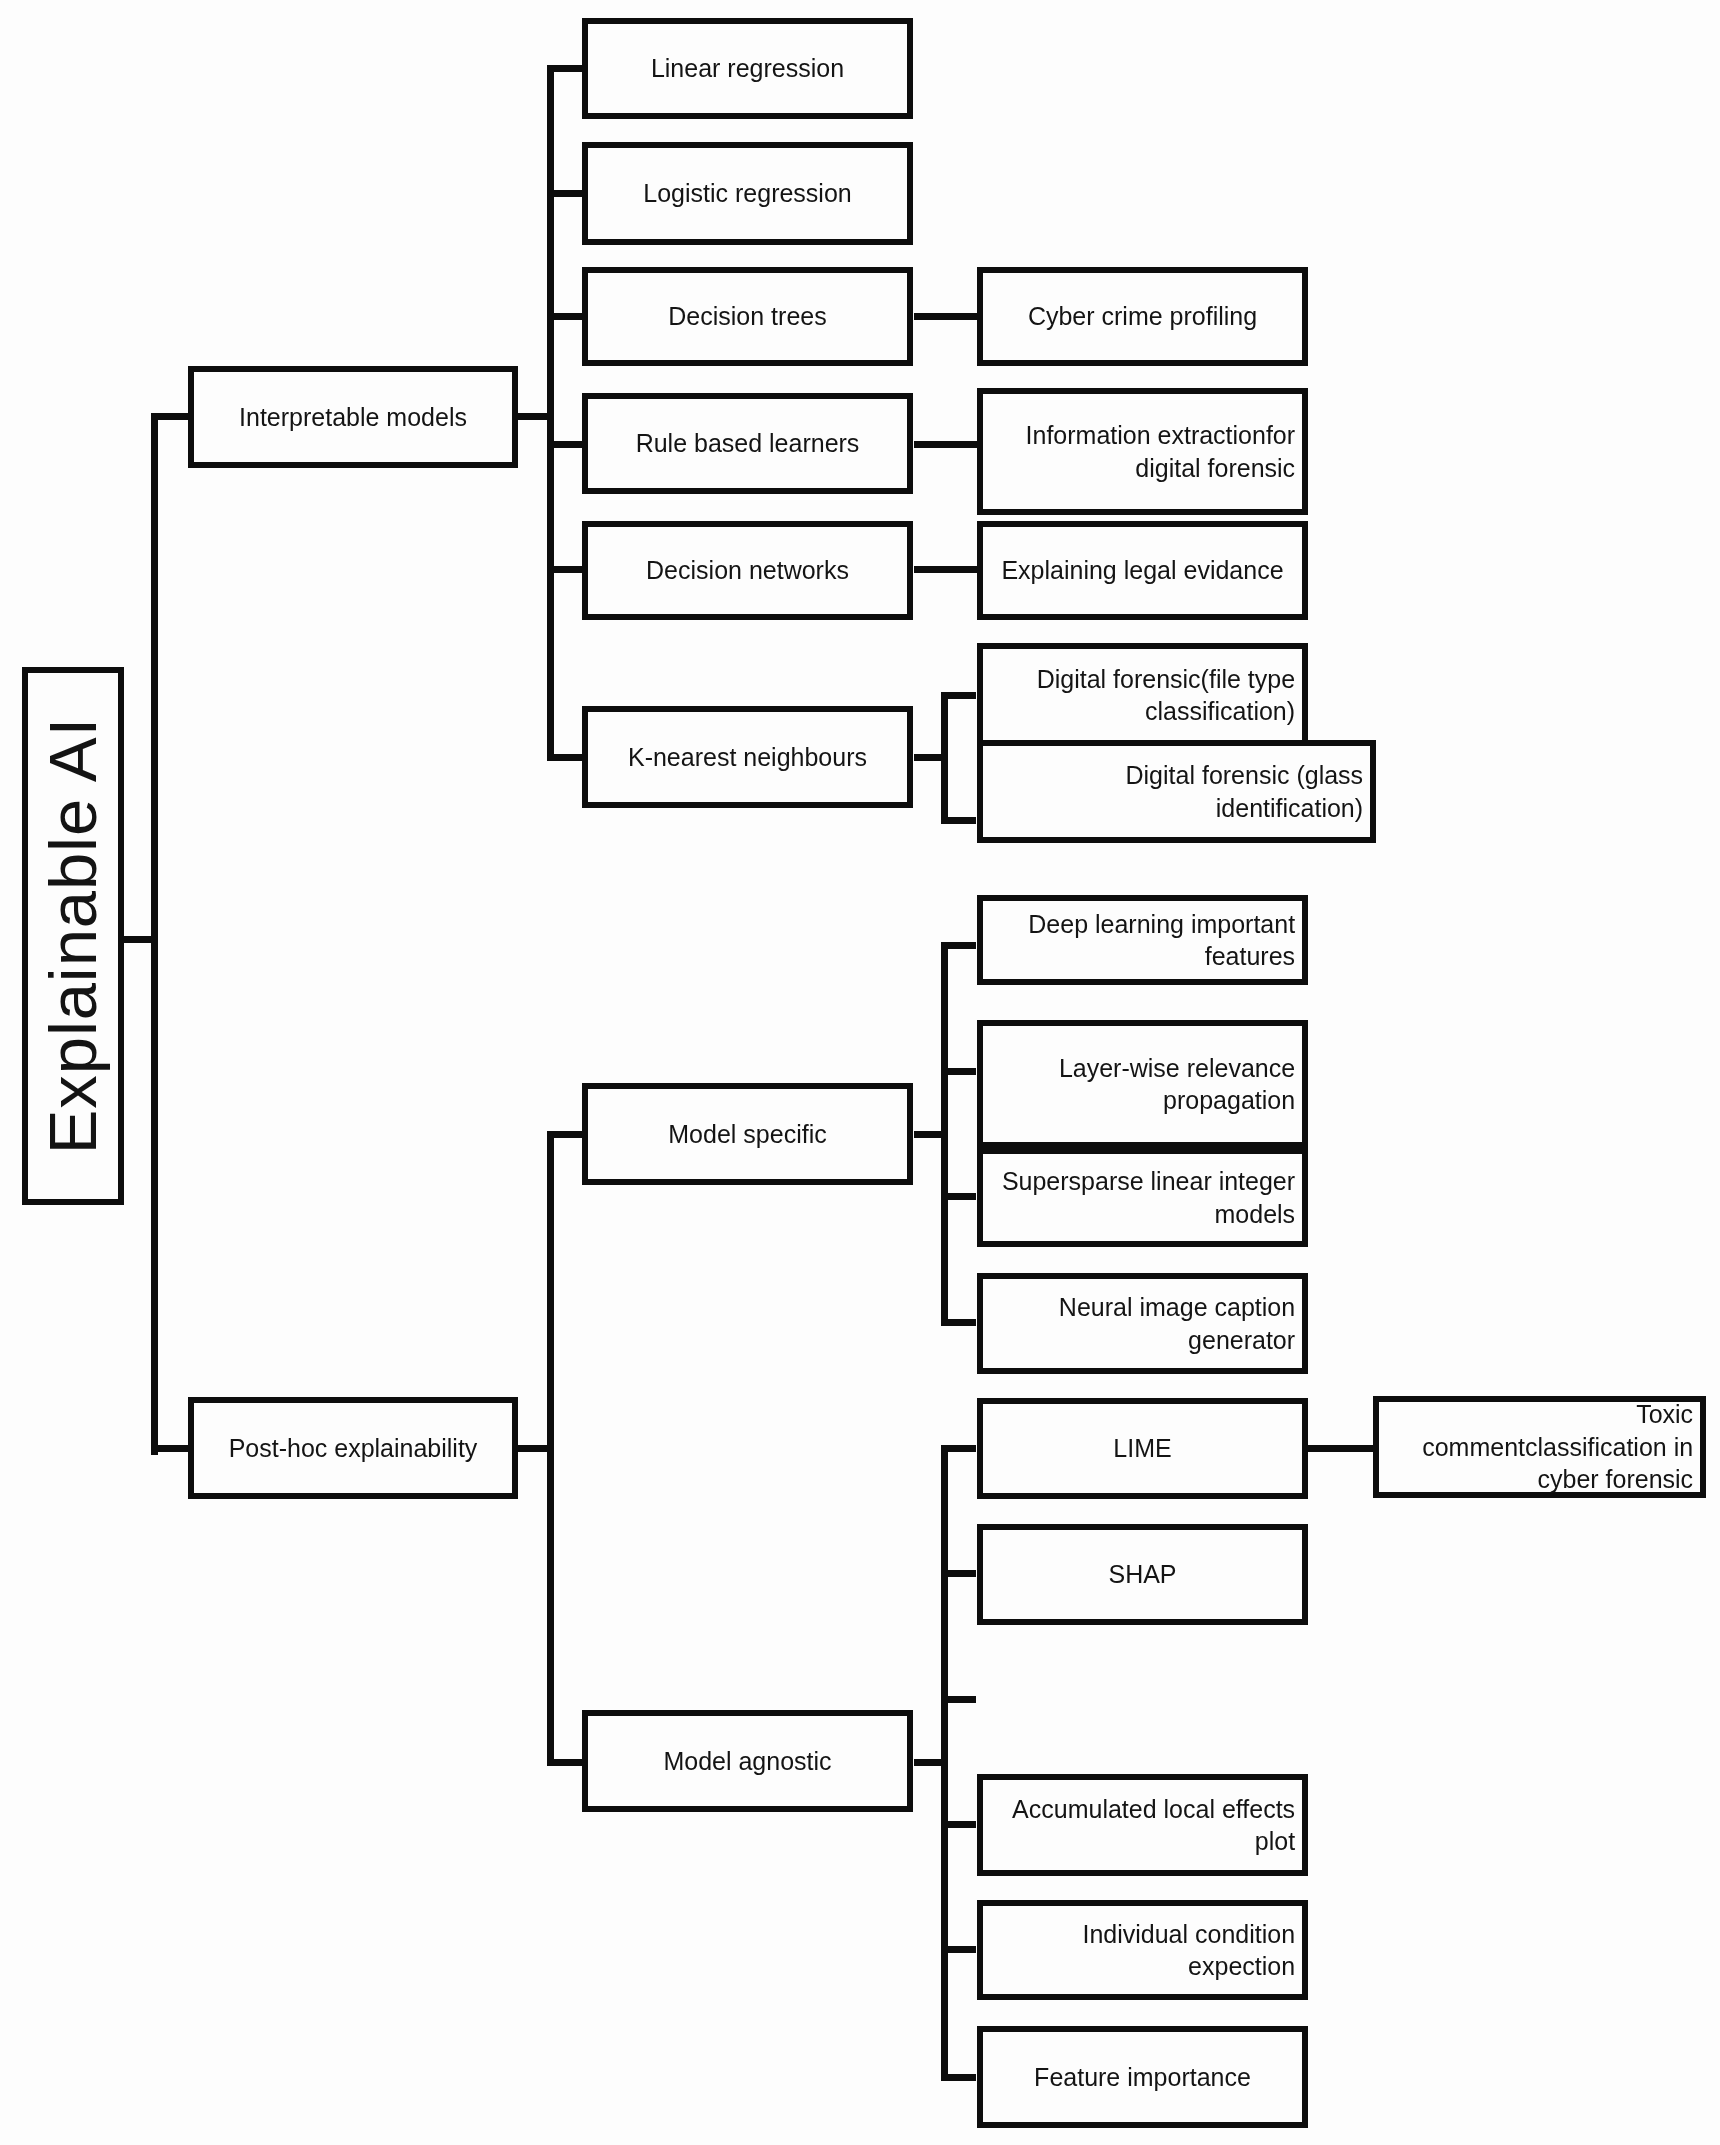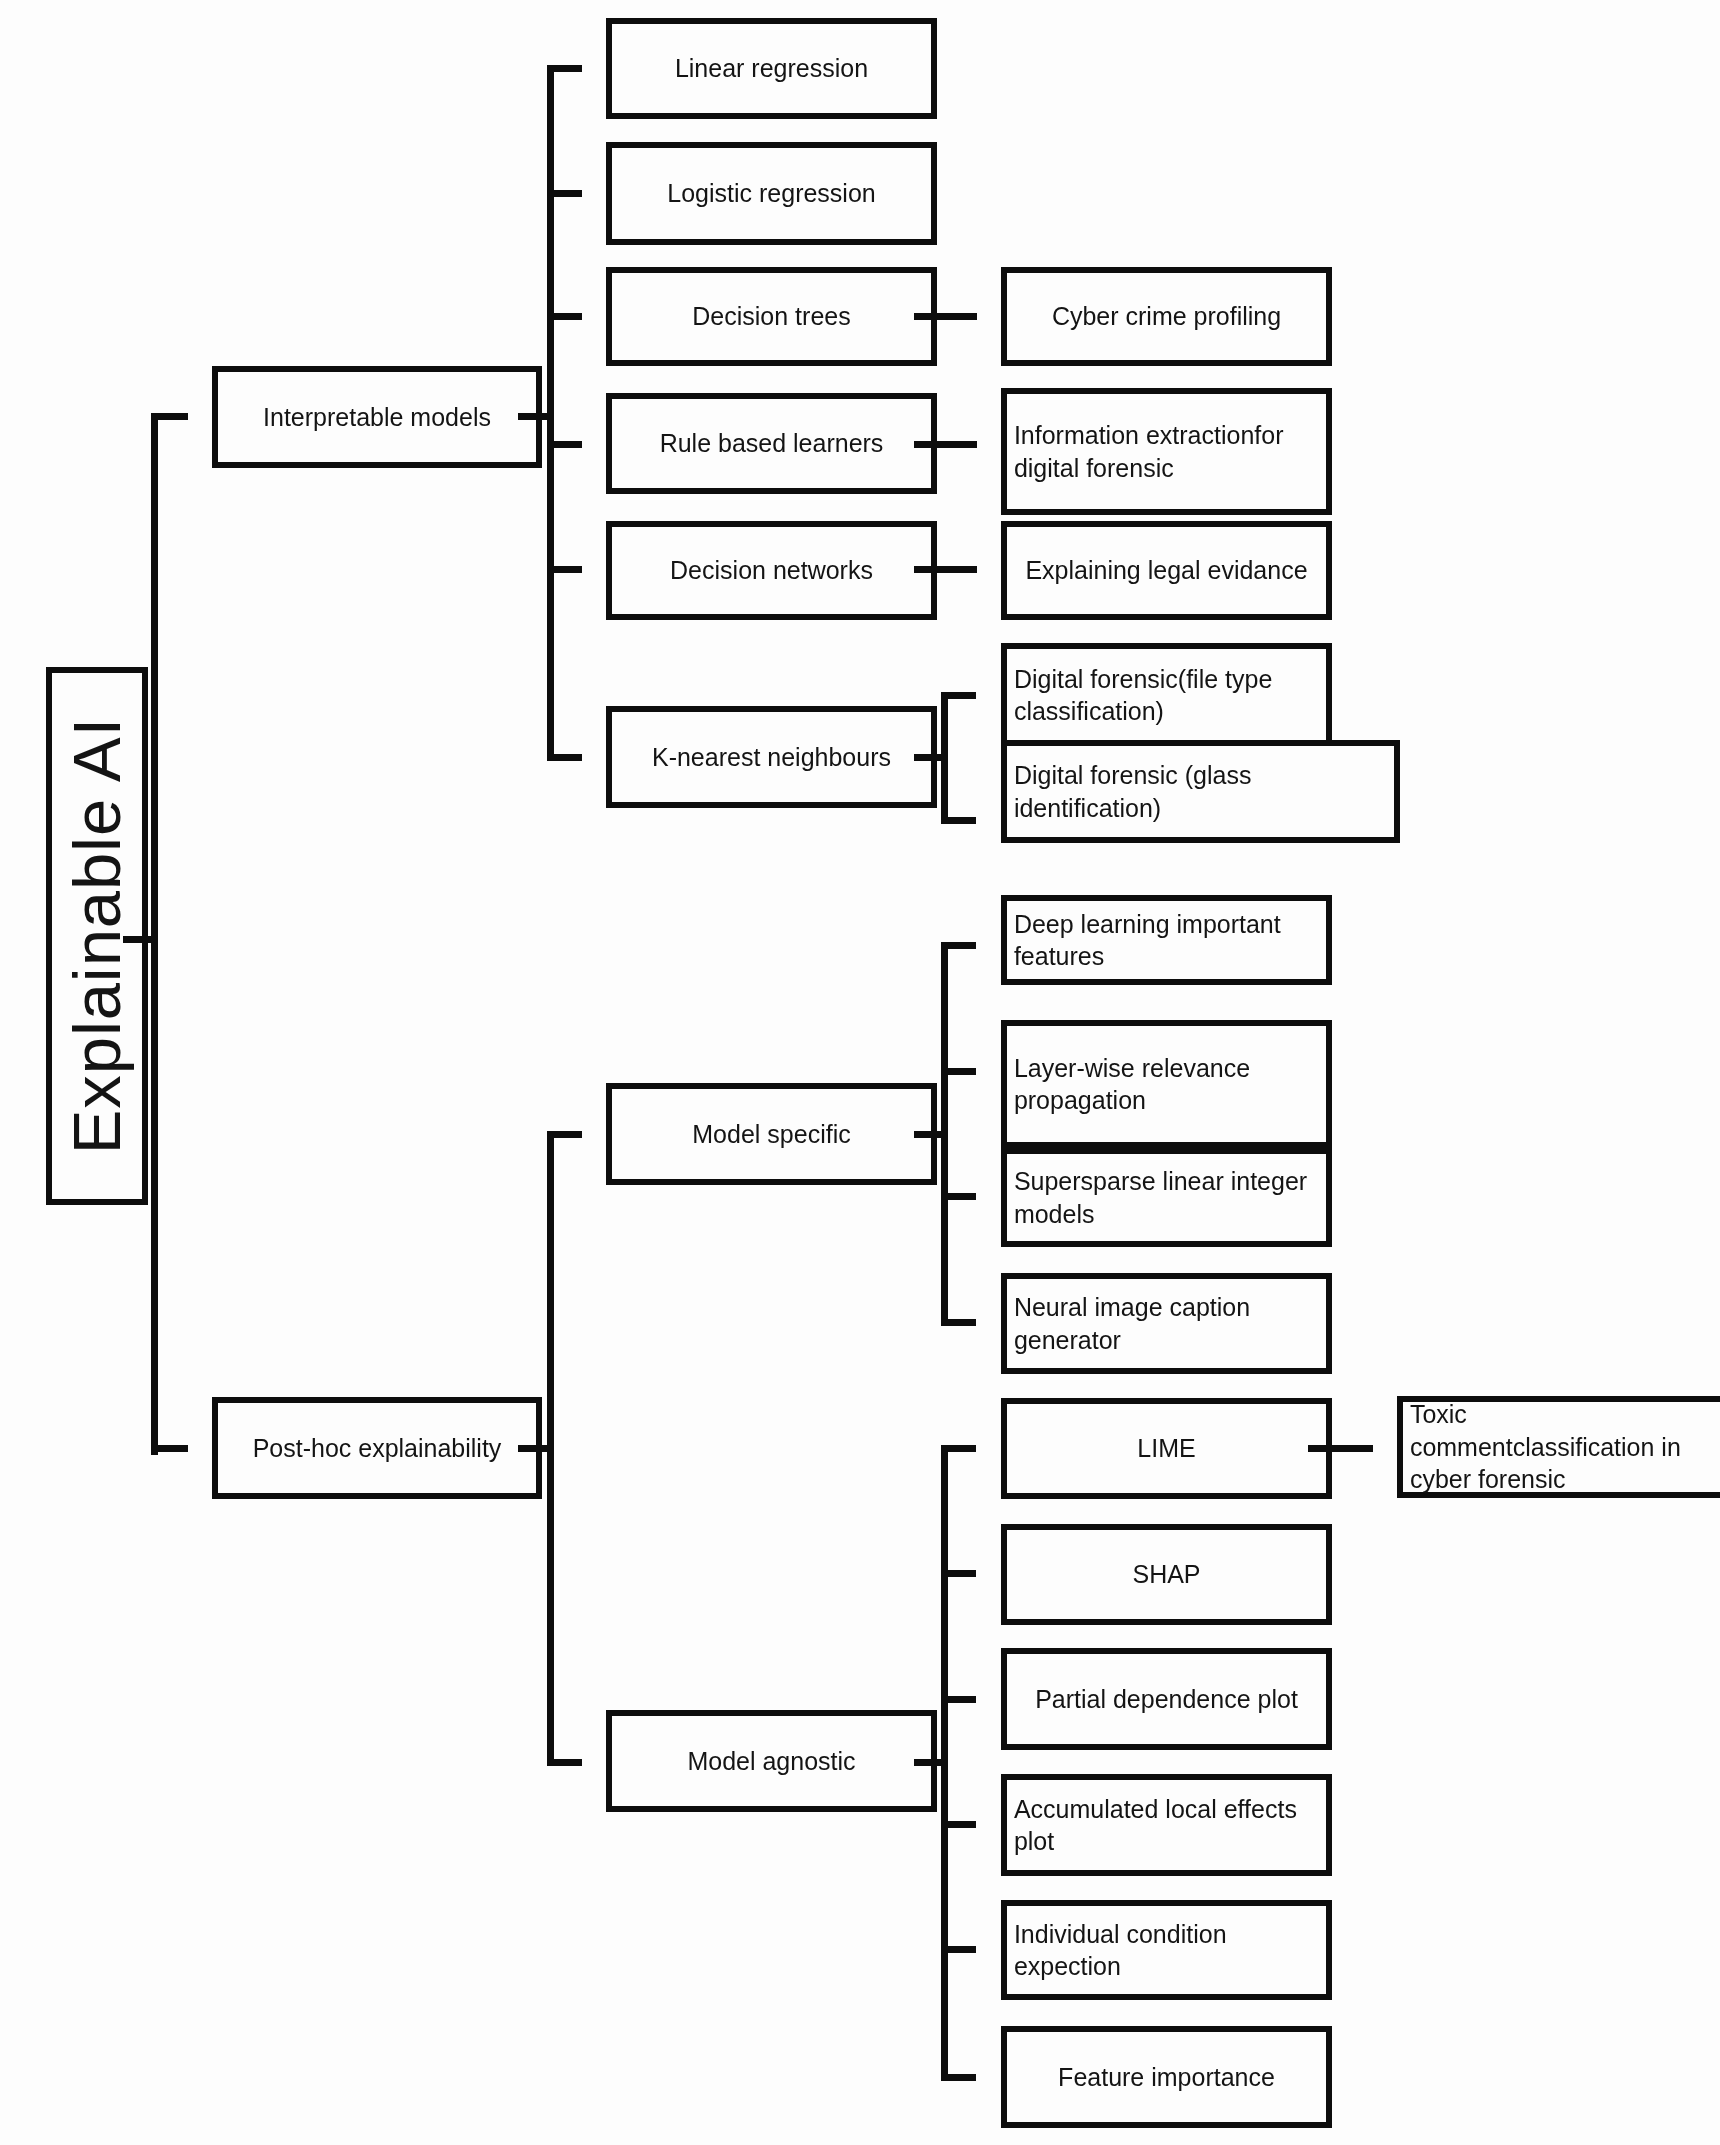--- a/index.html
+++ b/index.html
@@ -17,25 +17,24 @@
     overflow: hidden;
   }
   .node {
     position: absolute;
     box-sizing: border-box;
     border: 6px solid var(--line-color, #0d0d0d);
     background: var(--box-fill, #fdfdfd);
     display: flex;
     align-items: center;
     justify-content: center;
-    text-align: left;
+    text-align: right;
     font-size: 25px;
     line-height: 1.3;
     padding: 0 6.9px;
-    margin-left: 24px;
   }
   .node.root {
     font-size: 67px;
     padding: 0;
   }
   .root-label {
     writing-mode: vertical-rl;
     transform: rotate(180deg);
     white-space: nowrap;
     letter-spacing: 0.9px;
@@ -73,21 +72,20 @@
   <div class="node" style="left:977px;top:643px;width:331px;height:104px">Digital forensic(file type classification)</div>
   <div class="node" style="left:977px;top:740px;width:399px;height:103px">Digital forensic (glass identification)</div>
 
   <div class="node" style="left:977px;top:895px;width:331px;height:90px">Deep learning important features</div>
   <div class="node" style="left:977px;top:1020px;width:331px;height:128px">Layer-wise relevance propagation</div>
   <div class="node" style="left:977px;top:1148px;width:331px;height:99px">Supersparse linear integer models</div>
   <div class="node" style="left:977px;top:1273px;width:331px;height:101px">Neural image caption generator</div>
 
   <div class="node" style="left:977px;top:1398px;width:331px;height:101px">LIME</div>
   <div class="node" style="left:977px;top:1524px;width:331px;height:101px">SHAP</div>
-  <div class="node" style="left:977px;top:1648px;width:331px;height:102px">Partial dependence plot</div>
   <div class="node" style="left:977px;top:1774px;width:331px;height:102px">Accumulated local effects plot</div>
   <div class="node" style="left:977px;top:1900px;width:331px;height:100px">Individual condition expection</div>
   <div class="node" style="left:977px;top:2026px;width:331px;height:102px">Feature importance</div>
 
   <div class="node" style="left:1373px;top:1396px;width:333px;height:102px">Toxic commentclassification in cyber forensic</div>
 
   <div class="line" style="left:151px;top:413px;width:6.9px;height:1042px"></div>
   <div class="line" style="left:547px;top:65px;width:6.9px;height:696px"></div>
   <div class="line" style="left:941px;top:692px;width:6.9px;height:132px"></div>
   <div class="line" style="left:547px;top:1131px;width:6.9px;height:635px"></div>

